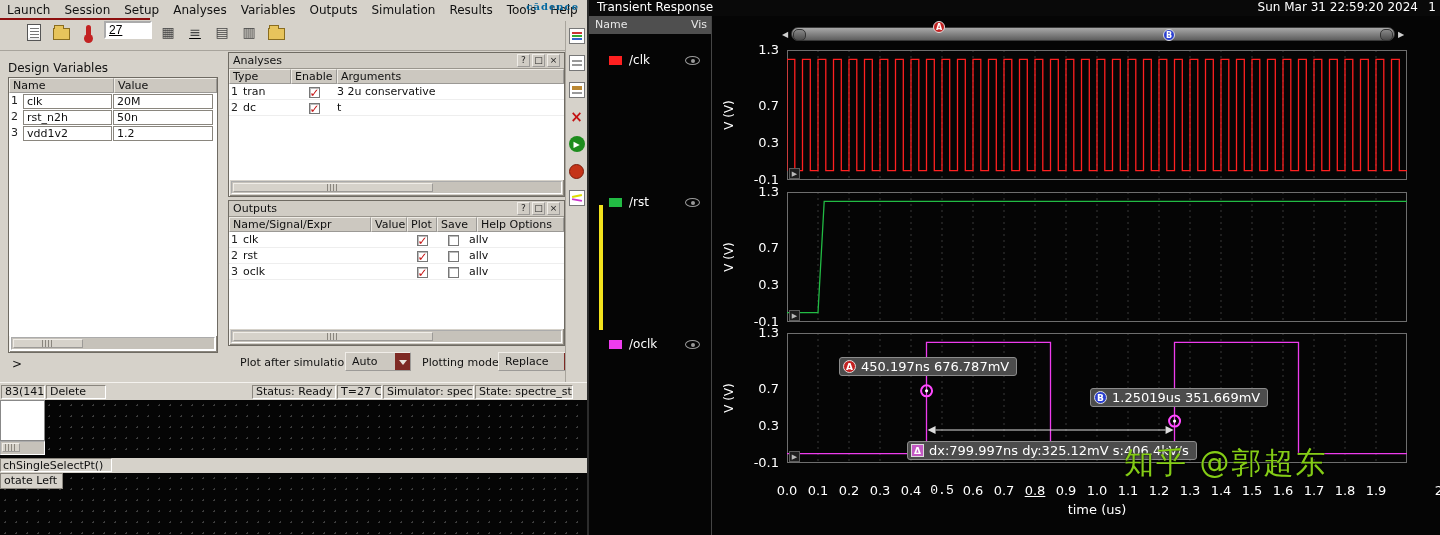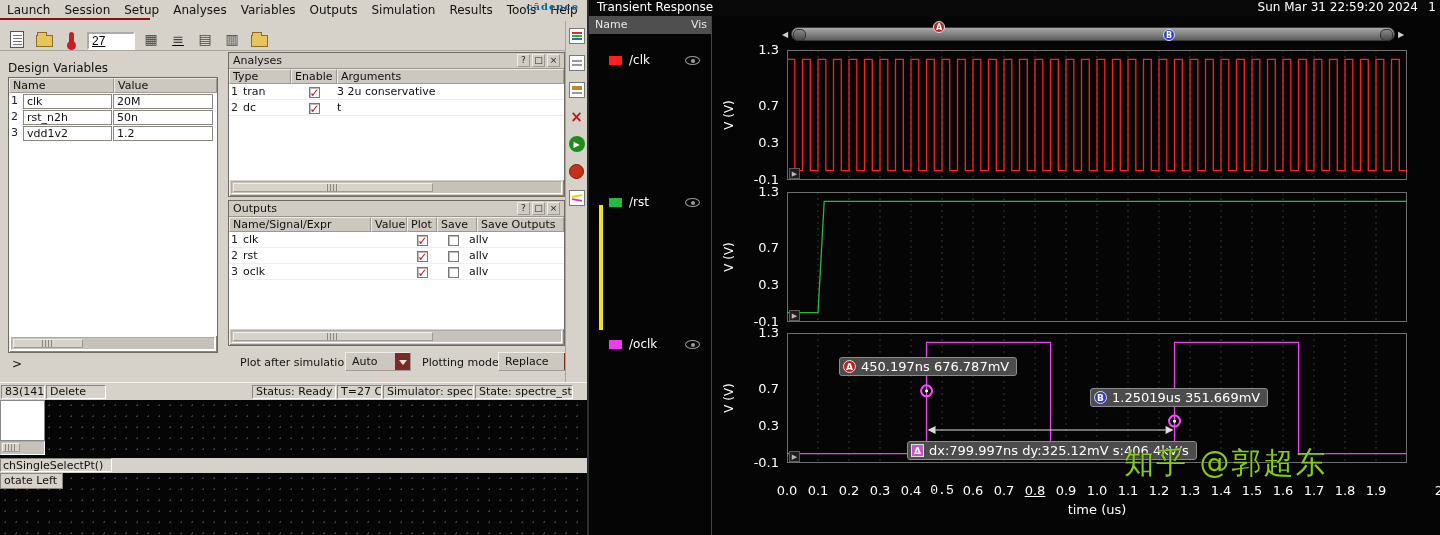--- a/index.html
+++ b/index.html
@@ -8,21 +8,21 @@
 
   
   #ade { position:absolute; left:0; top:0; width:587px; height:535px; background:#d6d2ca; }
   #menubar { position:absolute; left:0; top:0; width:587px; height:19px; background:#d6d2ca;
              display:flex; align-items:center; font-size:12px; color:#111; }
   #menubar span.mi { padding:0 7px; white-space:nowrap; }
   #logo { position:absolute; right:8px; top:1px; font-size:10px; font-weight:bold;
           color:#0369a1; letter-spacing:1px; font-family:"DejaVu Serif","Liberation Serif",serif; }
   #redline { position:absolute; left:0; top:18px; width:150px; height:2px; background:#8d0f0f; }
   #toolbar { position:absolute; left:0; top:21px; width:587px; height:30px; background:#d6d2ca;
-             border-bottom:1px solid #a8a49c; display:flex; align-items:flex-end; gap:5px; padding-left:6px;text-decoration:underline; }
+             border-bottom:1px solid #a8a49c; display:flex; align-items:flex-start; gap:5px; padding-left:23px;text-decoration:underline; }
   .tbi { width:22px; height:22px; border:1px solid #d6d2ca; display:grid; place-items:center; font-size:13px; color:#333; }
   .sheet { width:14px; height:17px; background:#fff; border:1px solid #555;
            box-shadow:inset 0 3px 0 #fff, inset 0 -2px 0 #eee; position:relative; }
   .sheet::after { content:""; position:absolute; left:2px; top:3px; width:9px; height:1px;
                   box-shadow:0 0 0 #555, 0 3px 0 #777, 0 6px 0 #777, 0 9px 0 #777; background:#777; }
   .folder { width:17px; height:12px; background:#e7c45c; border:1px solid #8a6d1f; position:relative; margin-top:4px; }
   .folder::before { content:""; position:absolute; left:0; top:-4px; width:8px; height:3px;
                     background:#e7c45c; border:1px solid #8a6d1f; border-bottom:none; }
   .thermo { width:5px; height:15px; background:#c32222; border-radius:3px; position:relative; }
   .thermo::after { content:""; position:absolute; left:-2px; bottom:-3px; width:9px; height:9px;
@@ -246,21 +246,21 @@
       <span class="cap">Outputs</span>
       <span class="tbtn">?</span>
       <span class="tbtn">□</span>
       <span class="tbtn">×</span>
     </div>
     <div class="hrow">
       <div class="hcell" style="width:142px">Name/Signal/Expr</div>
       <div class="hcell" style="width:36px">Value</div>
       <div class="hcell" style="width:30px">Plot</div>
       <div class="hcell" style="width:40px">Save</div>
-      <div class="hcell" style="flex:1">Save Outputs</div>
+      <div class="hcell" style="flex:1">Help Options</div>
     </div>
     <div class="body-white" style="height:97px">
       <div class="drow">
         <span class="ncol">1</span>
         <span style="width:128px">clk</span>
         <span style="width:36px"></span>
         <span style="width:30px;display:grid;place-items:center">
             <span class="cb on"></span>
           </span>
         <span style="width:32px;display:grid;place-items:center">

